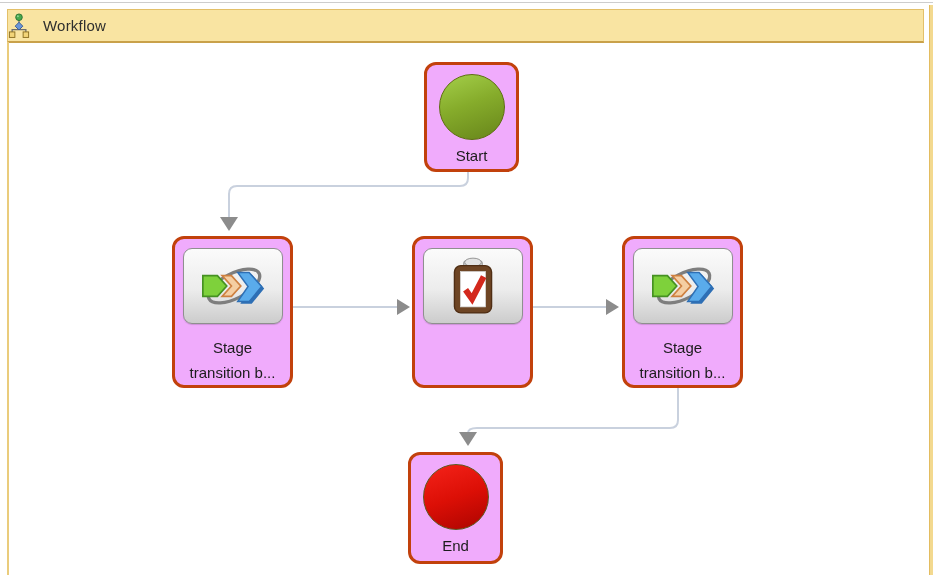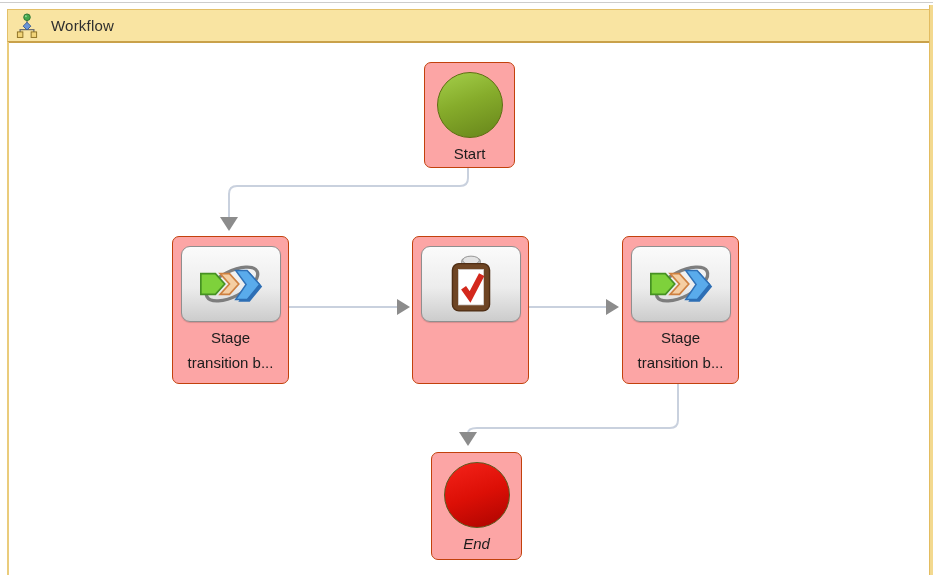--- a/index.html
+++ b/index.html
@@ -7,36 +7,36 @@
     width:933px;height:575px;position:relative;overflow:hidden;
     background:#ffffff;
     font-family:"Liberation Sans","DejaVu Sans",sans-serif;
   }
   .top-divider{position:absolute;left:0;top:2px;width:933px;height:1px;background:#cdcdcd;}
   
   .panel-header{
     position:absolute;left:7px;top:9px;width:915px;height:31px;
     background:#f9e4a2;
     border:1px solid #e3c069;border-bottom:2px solid #c9a14a;
-    display:flex;align-items:center;gap:13px;padding-left:8px;box-sizing:content-box;
+    display:flex;align-items:center;gap:13px;box-sizing:content-box;
   }
   .panel-title{font-size:15px;color:#2e2e2e;letter-spacing:.2px;}
   .panel-left-border{position:absolute;left:7px;top:42px;width:2px;height:533px;background:#eacc7c;}
   .adjacent-panel-edge{position:absolute;left:929px;top:5px;width:4px;height:570px;background:#f3d98f;border-left:1px solid #e3bc60;box-sizing:border-box;}
   
   .connector-layer{position:absolute;left:0;top:0;width:933px;height:575px;z-index:1;pointer-events:none;}
   
   .node{
-    position:absolute;z-index:2;background:#fca5a5;
-    border:1px solid #c2410c;border-radius:7px;
+    position:absolute;z-index:2;background:#f0abfc;
+    border:3px solid #c2410c;border-radius:12px;
     display:flex;flex-direction:column;align-items:center;
   }
   .node-start{left:424px;top:62px;width:89px;height:104px;}
-  .node-end{left:431px;top:452px;width:89px;height:106px;font-style:italic;}
-  .node-step{width:115px;height:146px;}
+  .node-end{left:408px;top:452px;width:89px;height:106px;}
+  .node-step{width:115px;height:146px;justify-content:space-between;}
   .node-stage1{left:172px;top:236px;}
   .node-review{left:412px;top:236px;}
   .node-stage2{left:622px;top:236px;}
   .event-circle{width:64px;height:64px;border-radius:50%;margin-top:9px;}
   .start-circle{
     background:linear-gradient(160deg,#a4cf4a 0%,#86ac2b 45%,#67851a 100%);
     border:1px solid #5e6e12;
   }
   .end-circle{
     background:linear-gradient(160deg,#f5231a 0%,#dc0f06 50%,#ab0400 100%);

